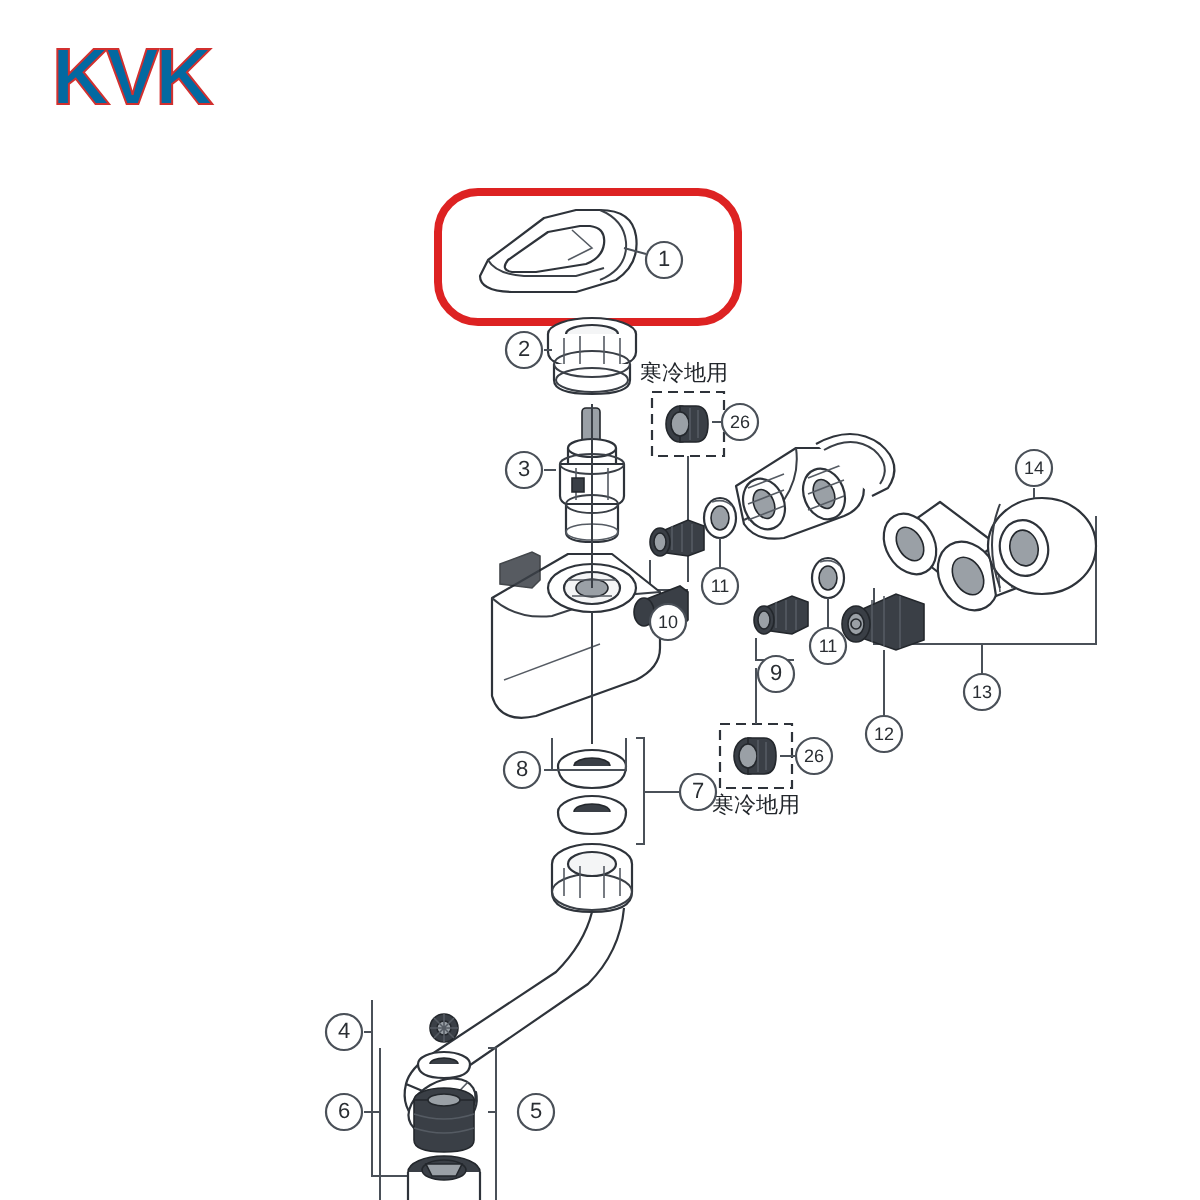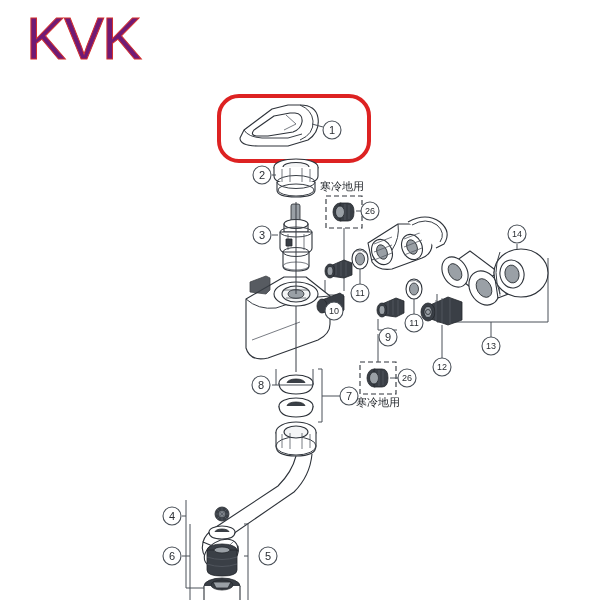--- a/index.html
+++ b/index.html
@@ -10,25 +10,25 @@
     overflow:hidden;
     position:relative;
   }
   #page{position:relative;width:600px;height:600px;overflow:hidden;background:#fff;}
 
   
   #header{position:absolute;left:0;top:0;width:600px;height:78px;}
   #logo{
     position:absolute;left:26px;top:10px;
     font-family:"Liberation Sans", sans-serif;
-    font-weight:normal;
-    font-size:60px;
+    font-weight:bold;
+    font-size:40px;
     letter-spacing:-2px;
     line-height:58px;
-    color:#701a75;
+    color:#0369a1;
     -webkit-text-stroke:1px #d2302f;
   }
 
   
   #diagram{position:absolute;left:0;top:72px;width:600px;height:528px;}
   svg{display:block;}
   .ln{fill:none;stroke:#3a3f46;stroke-width:1;}
   .ln-thin{fill:none;stroke:#555b63;stroke-width:0.8;}
   .part{fill:#ffffff;stroke:#2e333a;stroke-width:1.1;stroke-linejoin:round;}
   .partL{fill:#f4f5f6;stroke:#2e333a;stroke-width:1.1;stroke-linejoin:round;}

